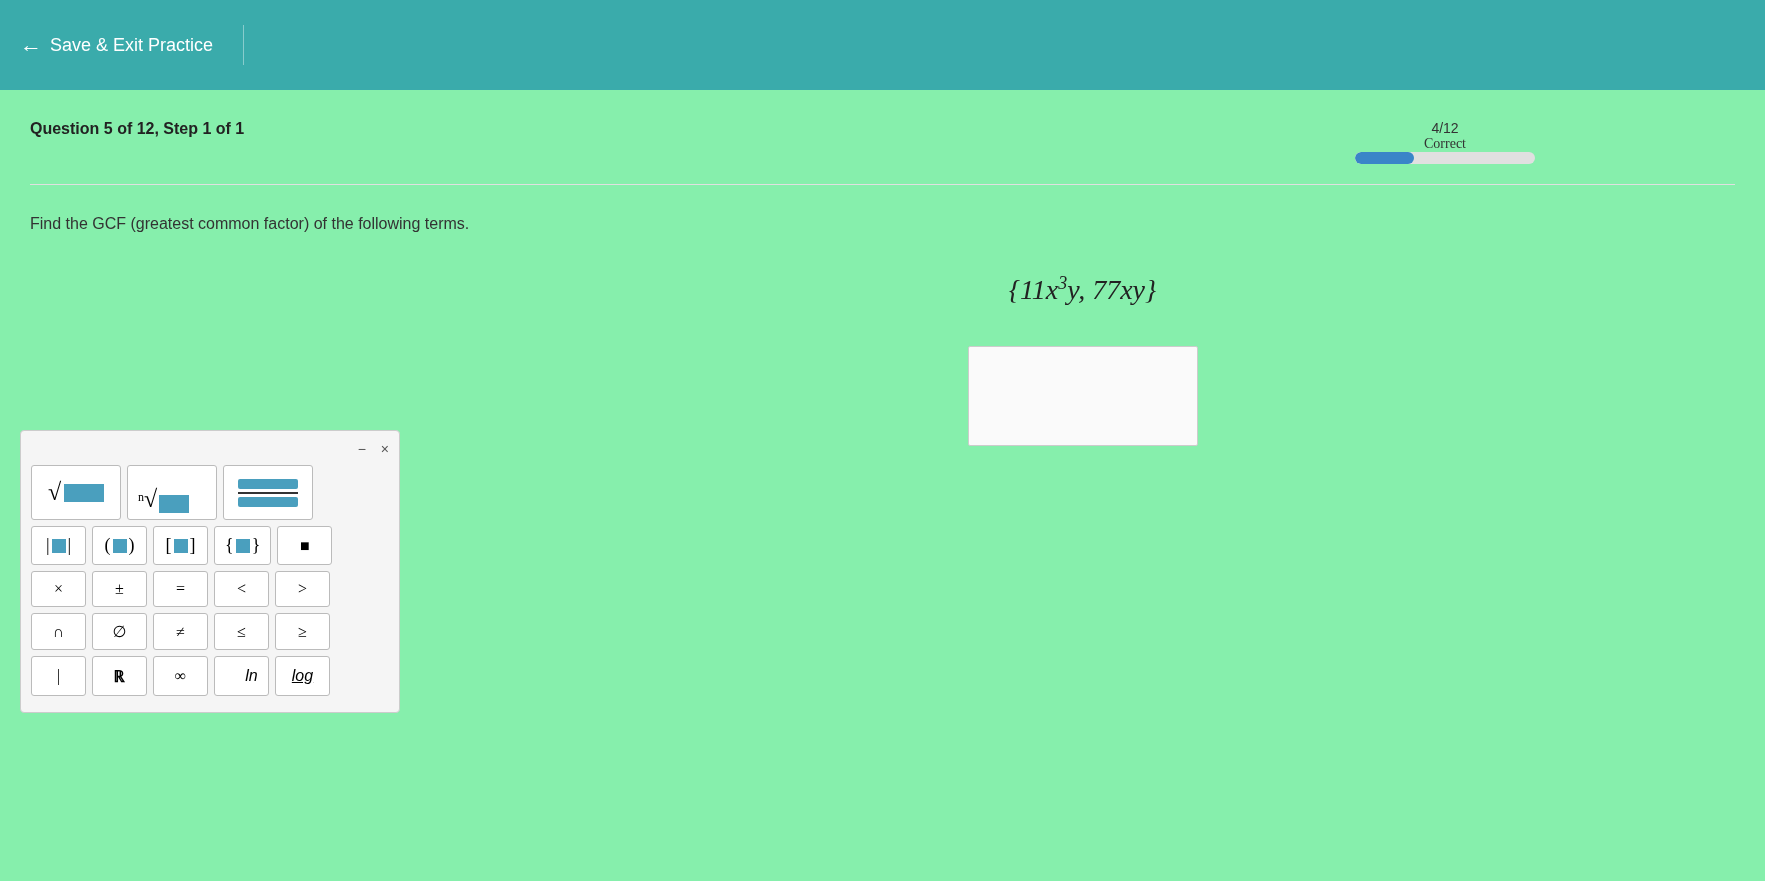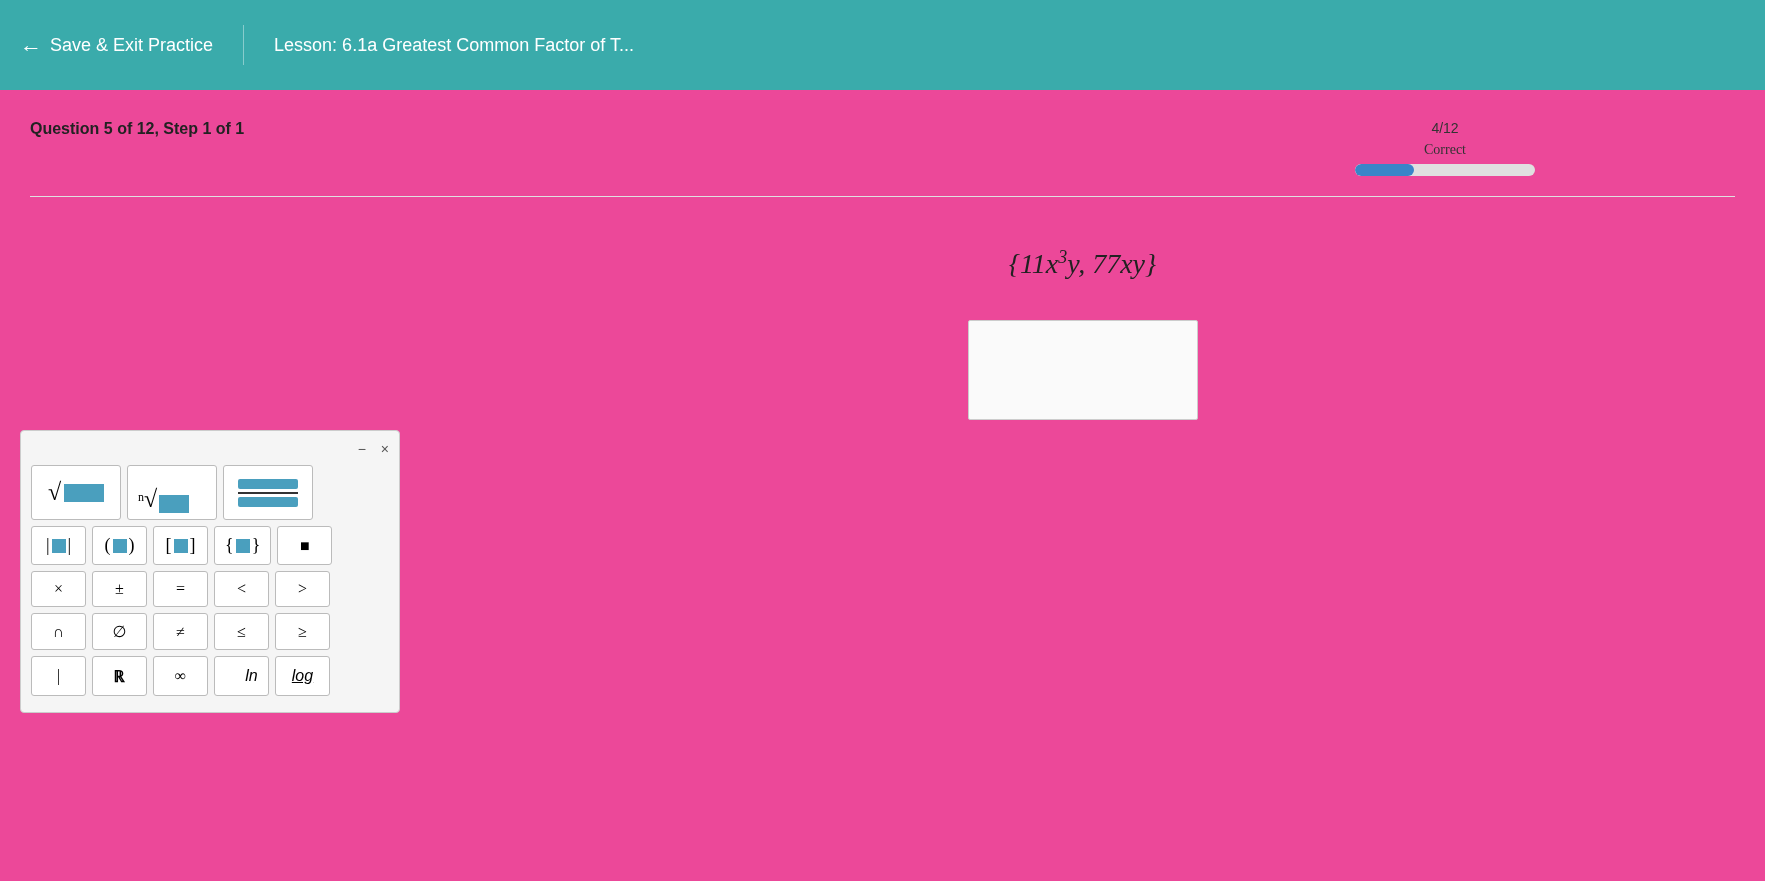--- a/index.html
+++ b/index.html
@@ -43,21 +43,21 @@
     }
 
     .header-lesson {
       color: white;
       font-family: Arial, sans-serif;
       font-size: 18px;
     }
 
     
     .main {
-      background: #ec4899;
+      background: #86efac;
       min-height: 791px;
       padding: 20px 30px;
       position: relative;
     }
 
     
     .question-bar {
       display: flex;
       align-items: flex-start;
       justify-content: space-between;
@@ -69,21 +69,20 @@
       font-family: Arial, sans-serif;
       font-size: 16px;
       font-weight: bold;
       color: #222;
     }
 
     .progress-section {
       display: flex;
       flex-direction: column;
       align-items: center;
-      gap: 6px;
       margin-right: 200px;
     }
 
     .progress-fraction {
       font-family: Arial, sans-serif;
       font-size: 14px;
       color: #333;
     }
 
     .progress-label {
@@ -289,37 +288,37 @@
   </style>
 </head>
 <body>
 
 <div class="header">
   <div class="header-back">
     <span class="arrow">←</span>
     <span>Save &amp; Exit Practice</span>
   </div>
   <div class="header-divider"></div>
-  <div class="header-lesson">Lesson: 6.1a Greatest Common Factor of T...</div>
 </div>
 
 <div class="main">
 
   <div class="question-bar">
     <div class="question-info">Question 5 of 12,  Step 1 of 1</div>
     <div class="progress-section">
       <div class="progress-fraction">4/12</div>
       <div class="progress-label">Correct</div>
       <div class="progress-bar-container">
         <div class="progress-bar-fill" style="width: 33%;"></div>
       </div>
     </div>
   </div>
 
   <div class="question-content">
+    <div class="question-text">Find the GCF (greatest common factor) of the following terms.</div>
 
     <div class="math-expression">
       <span>{11x<sup style="font-size:18px">3</sup>y, 77xy}</span>
     </div>
 
     <div class="answer-box-container">
       <div class="answer-box"></div>
     </div>
   </div>
 

